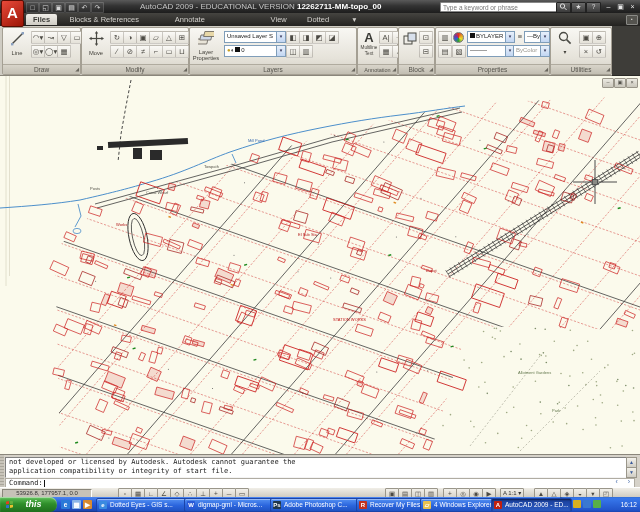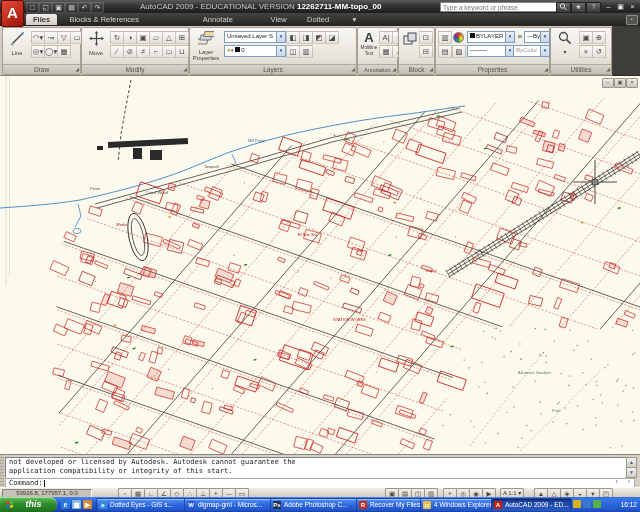--- a/index.html
+++ b/index.html
@@ -113,21 +113,21 @@
       <div class="qat-icon" style="left: 91px;">↷</div>
       <div class="win-btn" style="left: 603px;">–</div>
       <div class="win-btn" style="left: 615px;">▣</div>
       <div class="win-btn" style="left: 627px;">×</div>
     </div>
   <div id="app-logo">A</div>
 
   <div id="tabrow">
       <div class="rtab active" style="left: 26px;">Files</div>
       <div class="rtab" style="left: 62.4px;">Blocks &amp; References</div>
-      <div class="rtab" style="left: 167.8px; margin-left: 28px;">Annotate</div>
+      <div class="rtab" style="left: 167.8px;">Annotate</div>
       <div class="rtab" style="left: 222.6px; margin-top: 32px;">Tools</div>
       <div class="rtab" style="left: 263.6px;">View</div>
       <div class="rtab" style="left: 300px;">Dotted</div>
       <div class="rtab" style="left: 345.6px;">▾</div>
     </div>
 
   <div id="ribbon">
 
     <div class="panel" style="left:2px;width:77px">
       <div class="bigbtn" style="left:1px">
@@ -778,21 +778,21 @@
       </svg>
     <div class="mdi-btn" style="left:602px">–</div>
     <div class="mdi-btn" style="left:614px">▣</div>
     <div class="mdi-btn" style="left:626px">×</div>
   </div>
 
   <div id="cmdwin">
     <div id="cmd-grip"></div>
     <div id="cmd-history">
       <div>not developed or licensed by Autodesk.  Autodesk cannot guarantee the</div>
-      <div>application compatibility or integrity of this start.</div>
+      <div>application compatibility or integrity of start file.</div>
     </div>
     <div class="cmd-scroll" style="right:3px;top:2px">▲</div>
     <div class="cmd-scroll" style="right:3px;top:12px">▼</div>
     <div id="cmd-prompt">
       <span>Command:</span><span id="caret"></span>
     </div>
     <div id="cmd-chevrons">‹ ›</div>
   </div>
 
   <div id="statusbar">

